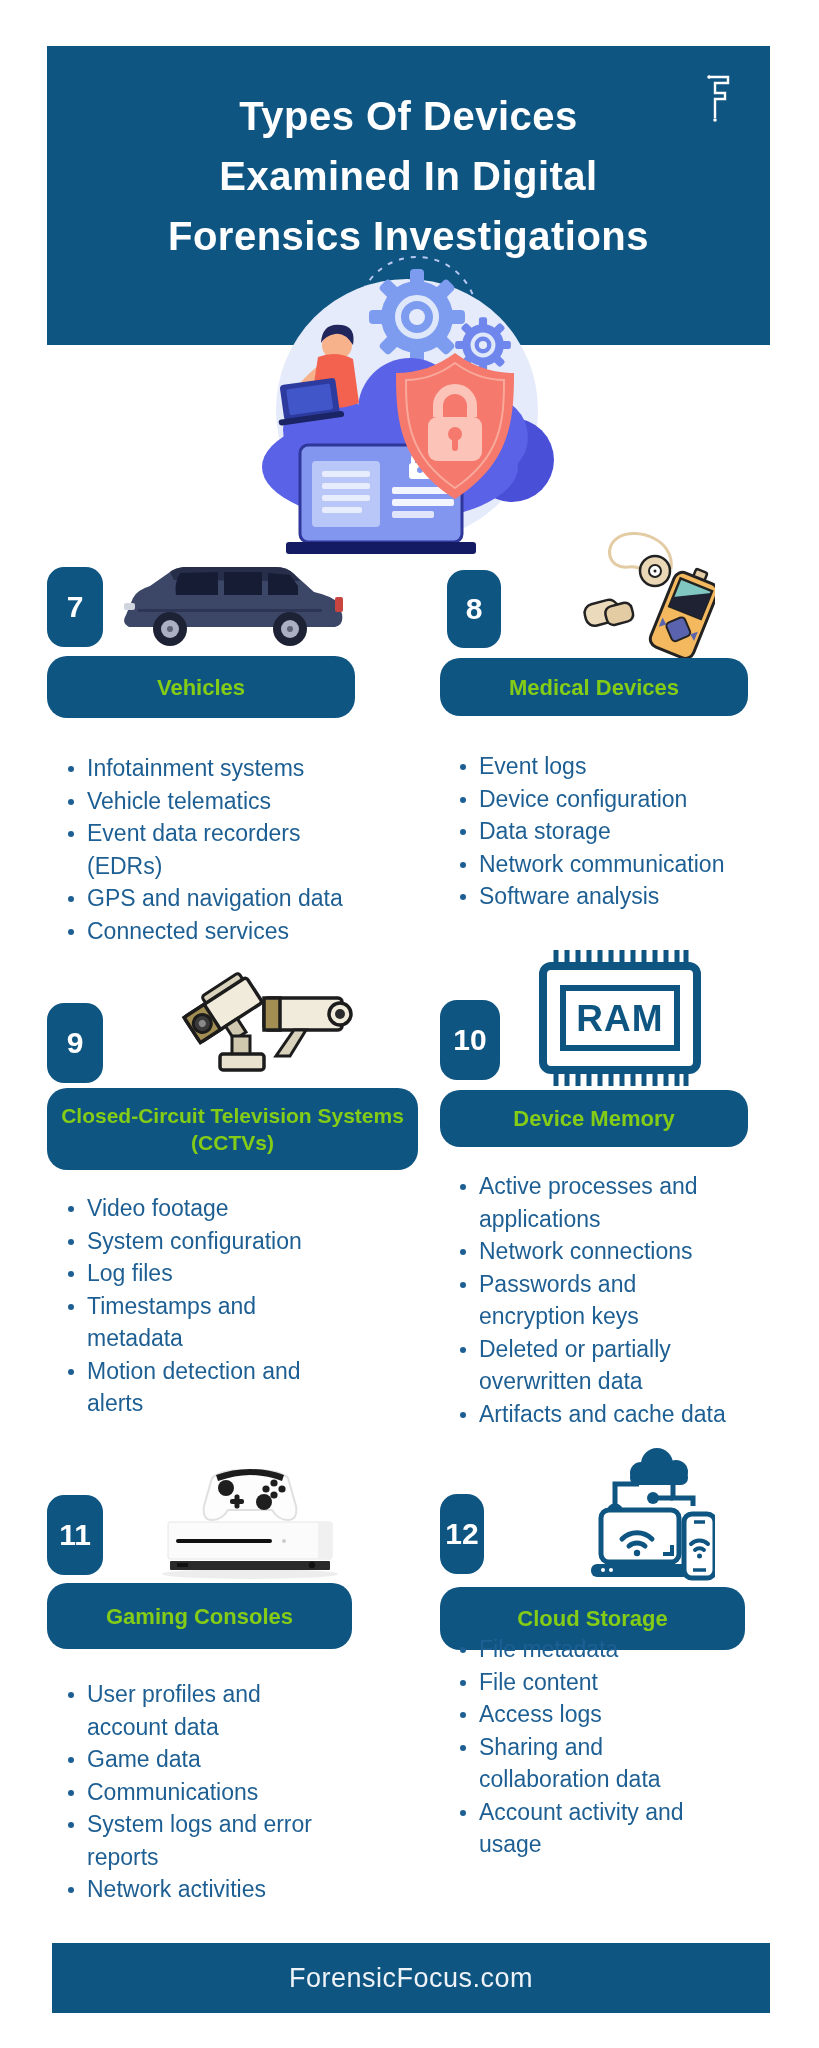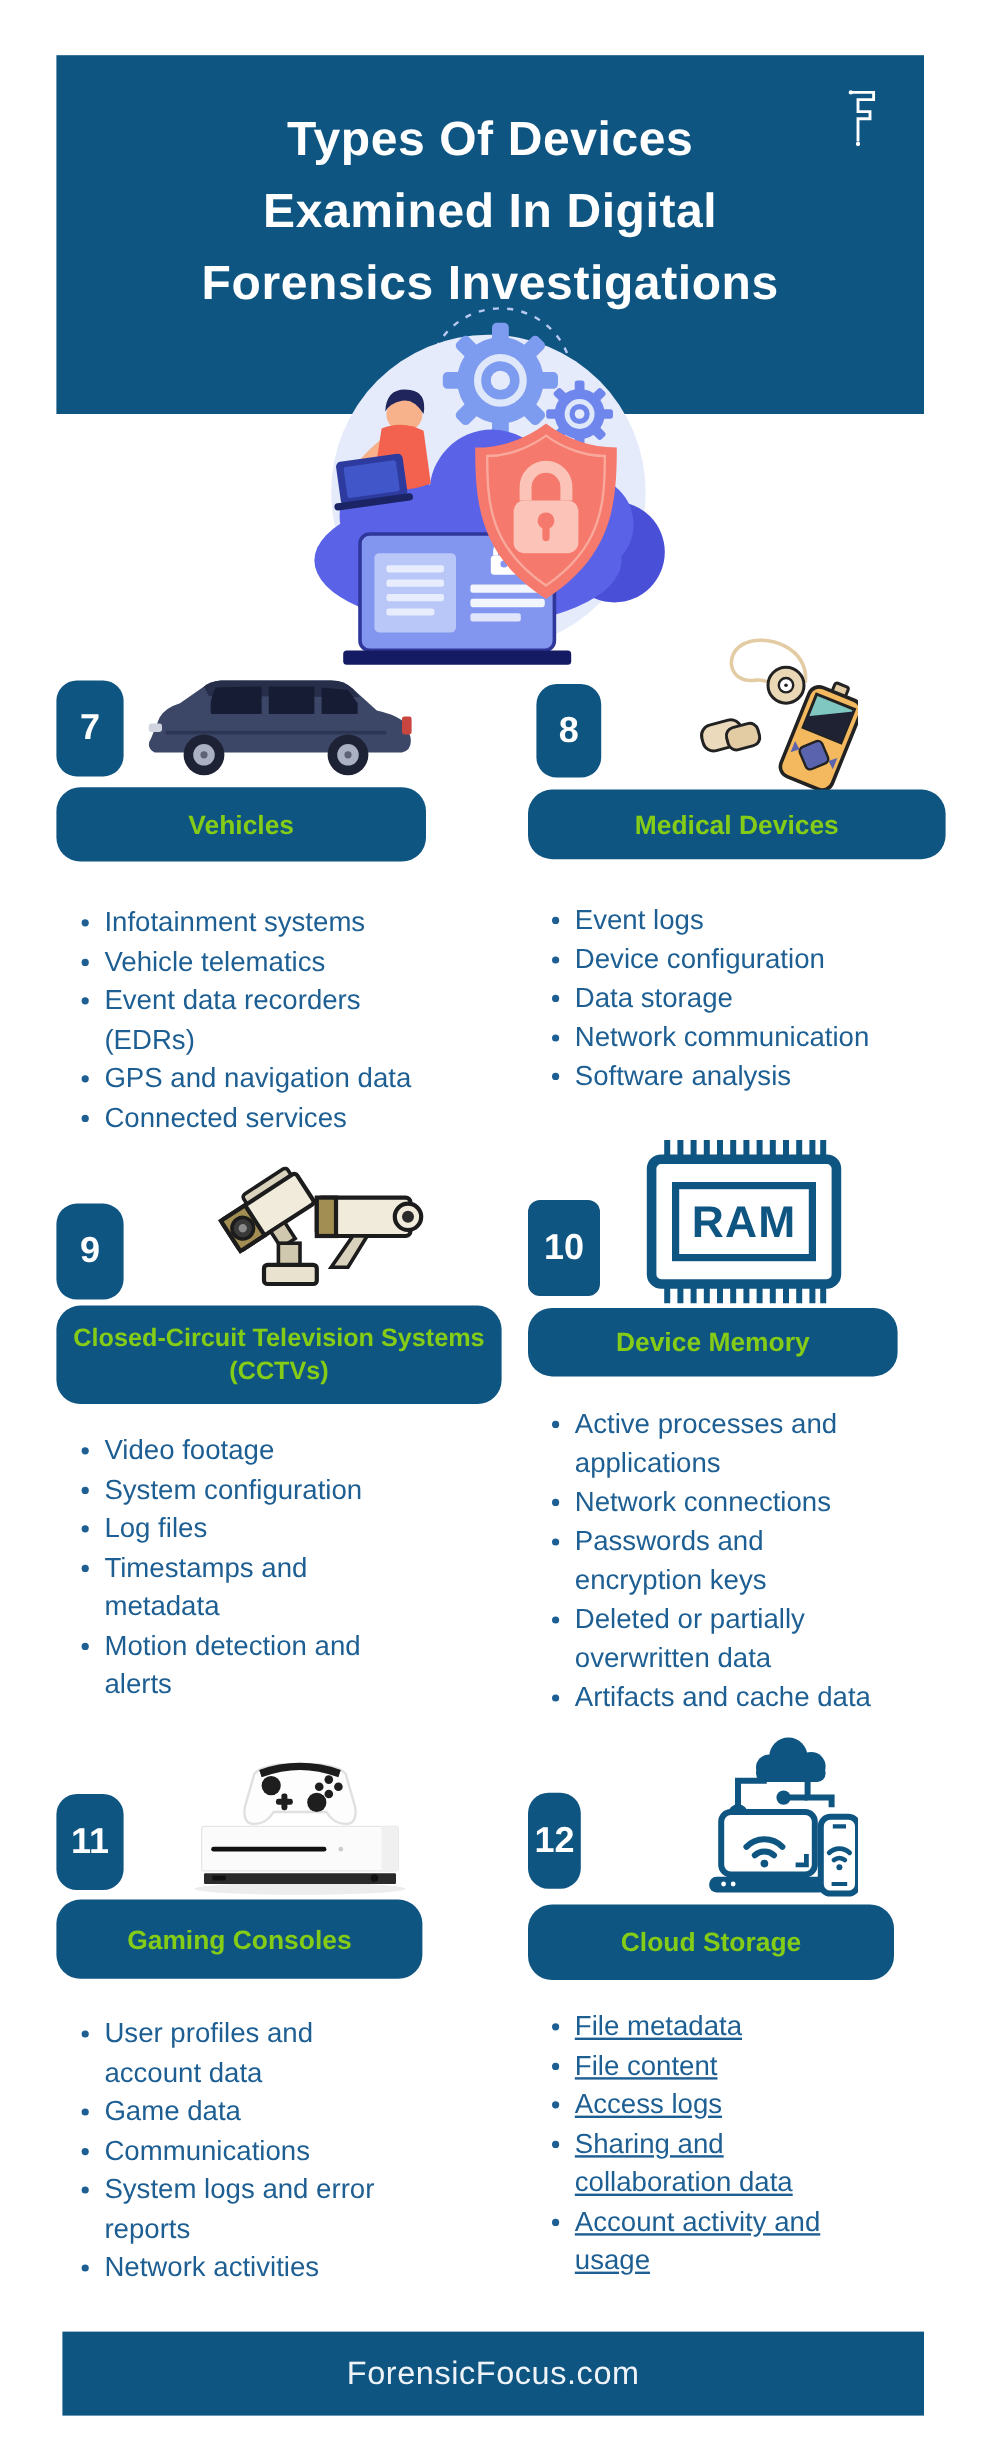--- a/index.html
+++ b/index.html
@@ -14,46 +14,46 @@
 
   
   .hero{position:absolute;left:240px;top:205px;width:340px;height:350px;}
 
   
   .badge{position:absolute;background:#0f5582;border-radius:17px;color:#fff;
          font-weight:bold;font-size:30px;display:flex;align-items:center;justify-content:center;}
   .b7 {left:47px; top:567px; width:56px;height:80px;}
   .b8 {left:447px;top:570px; width:54px;height:78px;}
   .b9 {left:47px; top:1003px;width:56px;height:80px;}
-  .b10{left:440px;top:1000px;width:60px;height:80px;border-radius:10px;}
+  .b10{left:440px;top:1000px;width:60px;height:80px;}
   .b11{left:47px; top:1495px;width:56px;height:80px;}
   .b12{left:440px;top:1494px;width:44px;height:80px;}
 
   
   .pill{position:absolute;background:#0f5582;border-radius:20px;color:#84cc16;font-weight:bold;
         display:flex;align-items:center;justify-content:center;text-align:center;font-size:22px;line-height:27px;}
   .p7 {left:47px; top:656px; width:308px;height:62px;}
-  .p8 {left:440px;top:658px; width:348px;height:58px;text-align:right;}
+  .p8 {left:440px;top:658px; width:308px;height:58px;text-align:right;}
   .p9 {left:47px; top:1088px;width:371px;height:82px;font-size:21px;padding:0 14px;box-sizing:border-box;}
   .p10{left:440px;top:1090px;width:308px;height:57px;}
   .p11{left:47px; top:1583px;width:305px;height:66px;}
   .p12{left:440px;top:1587px;width:305px;height:63px;}
 
   
   ul.blist{position:absolute;margin:0;padding:0;list-style:none;width:330px;
            color:#1e5f93;font-size:23px;line-height:32.5px;}
   ul.blist li{position:relative;padding-left:27px;white-space:pre-line;}
   ul.blist li::before{content:"";position:absolute;left:8px;top:14px;width:6px;height:6px;
            border-radius:50%;background:#1e5f93;}
   .u7 {left:60px; top:752px;}
   .u8 {left:452px;top:750px;}
   .u9 {left:60px; top:1192px;}
   .u10{left:452px;top:1170px;}
   .u11{left:60px; top:1678px;}
-  .u12{left:452px;top:1672px;text-decoration:underline;}
+  .u12{left:452px;top:1633px;}
 
   
   .icon{position:absolute;}
   .i-car    {left:108px;top:553px;width:245px;height:100px;}
   .i-medical{left:575px;top:525px;width:140px;height:135px;}
   .i-cctv   {left:168px;top:960px;width:190px;height:122px;}
   .i-ram    {left:535px;top:948px;width:170px;height:140px;}
   .i-console{left:150px;top:1462px;width:200px;height:122px;}
   .i-cloud  {left:565px;top:1440px;width:150px;height:148px;}
 

